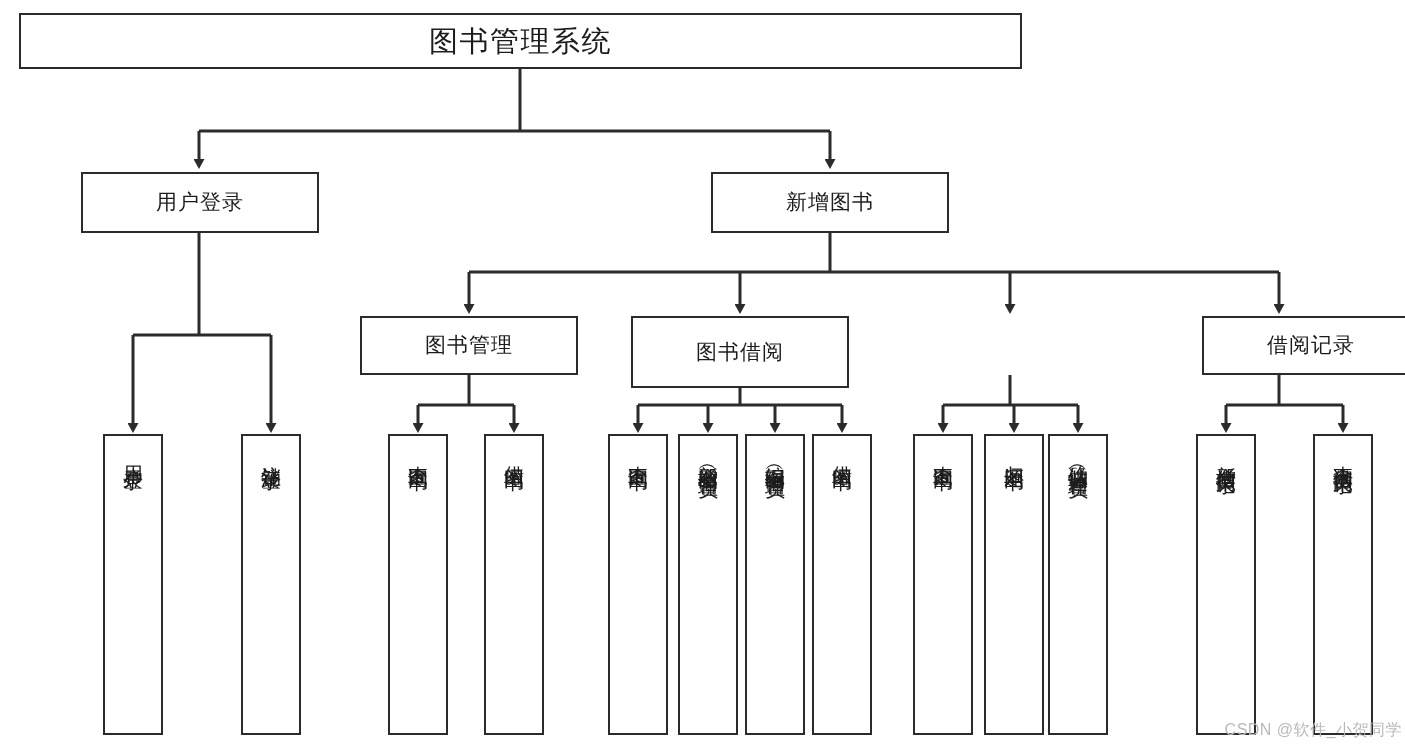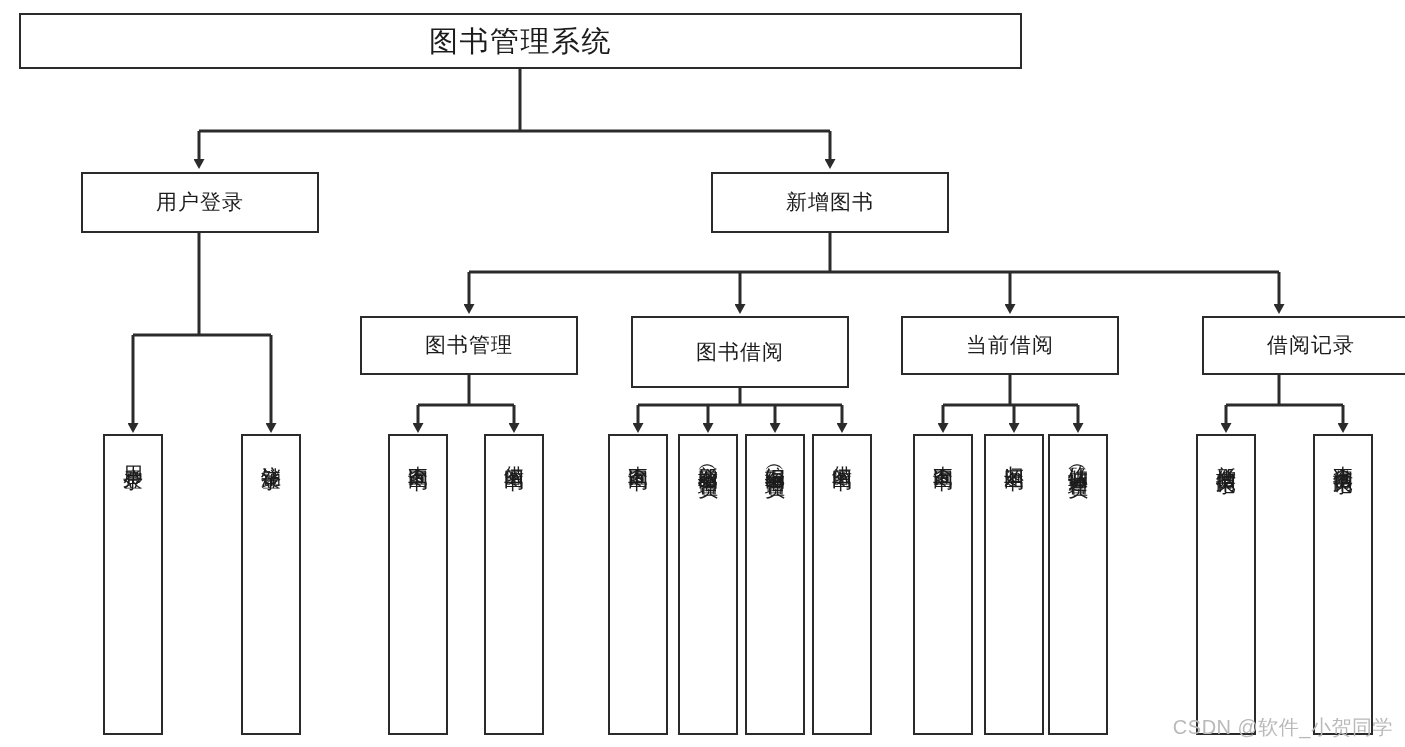--- a/index.html
+++ b/index.html
@@ -61,23 +61,23 @@
   .node.vert .lbl {
     font-size: 20px;
     writing-mode: vertical-rl;
     text-orientation: upright;
     line-height: 1.05;
     letter-spacing: 2px;
     white-space: nowrap;
   }
   .watermark {
     position: absolute;
-    right: 12px;
+    right: 3px;
     bottom: 6px;
-    font-size: 20px;
+    font-size: 16px;
     color: #b9b9b9;
     letter-spacing: 0.5px;
     z-index: 3;
     white-space: nowrap;
   }
 </style>
 </head>
 <body>
 
 <div id="canvas">
@@ -142,23 +142,20 @@
   <div class="node horiz" style="left:711px; top:172px; width:238px; height:61px;">
     <span class="lbl">新增图书</span>
   </div>
 
   <div class="node horiz" style="left:360px; top:316px; width:218px; height:59px;">
     <span class="lbl">图书管理</span>
   </div>
   <div class="node horiz" style="left:631px; top:316px; width:218px; height:72px;">
     <span class="lbl">图书借阅</span>
   </div>
-  <div class="node horiz" style="left:901px; top:316px; width:218px; height:59px;">
-    <span class="lbl">当前借阅</span>
-  </div>
   <div class="node horiz" style="left:1170px; top:316px; width:218px; height:59px;margin-left:32px;">
     <span class="lbl">借阅记录</span>
   </div>
 
   <div class="node vert" style="left:103px; top:434px; width:60px; height:301px;">
     <span class="lbl">用户登录</span>
   </div>
   <div class="node vert" style="left:241px; top:434px; width:60px; height:301px;">
     <span class="lbl">注销登录</span>
   </div>

